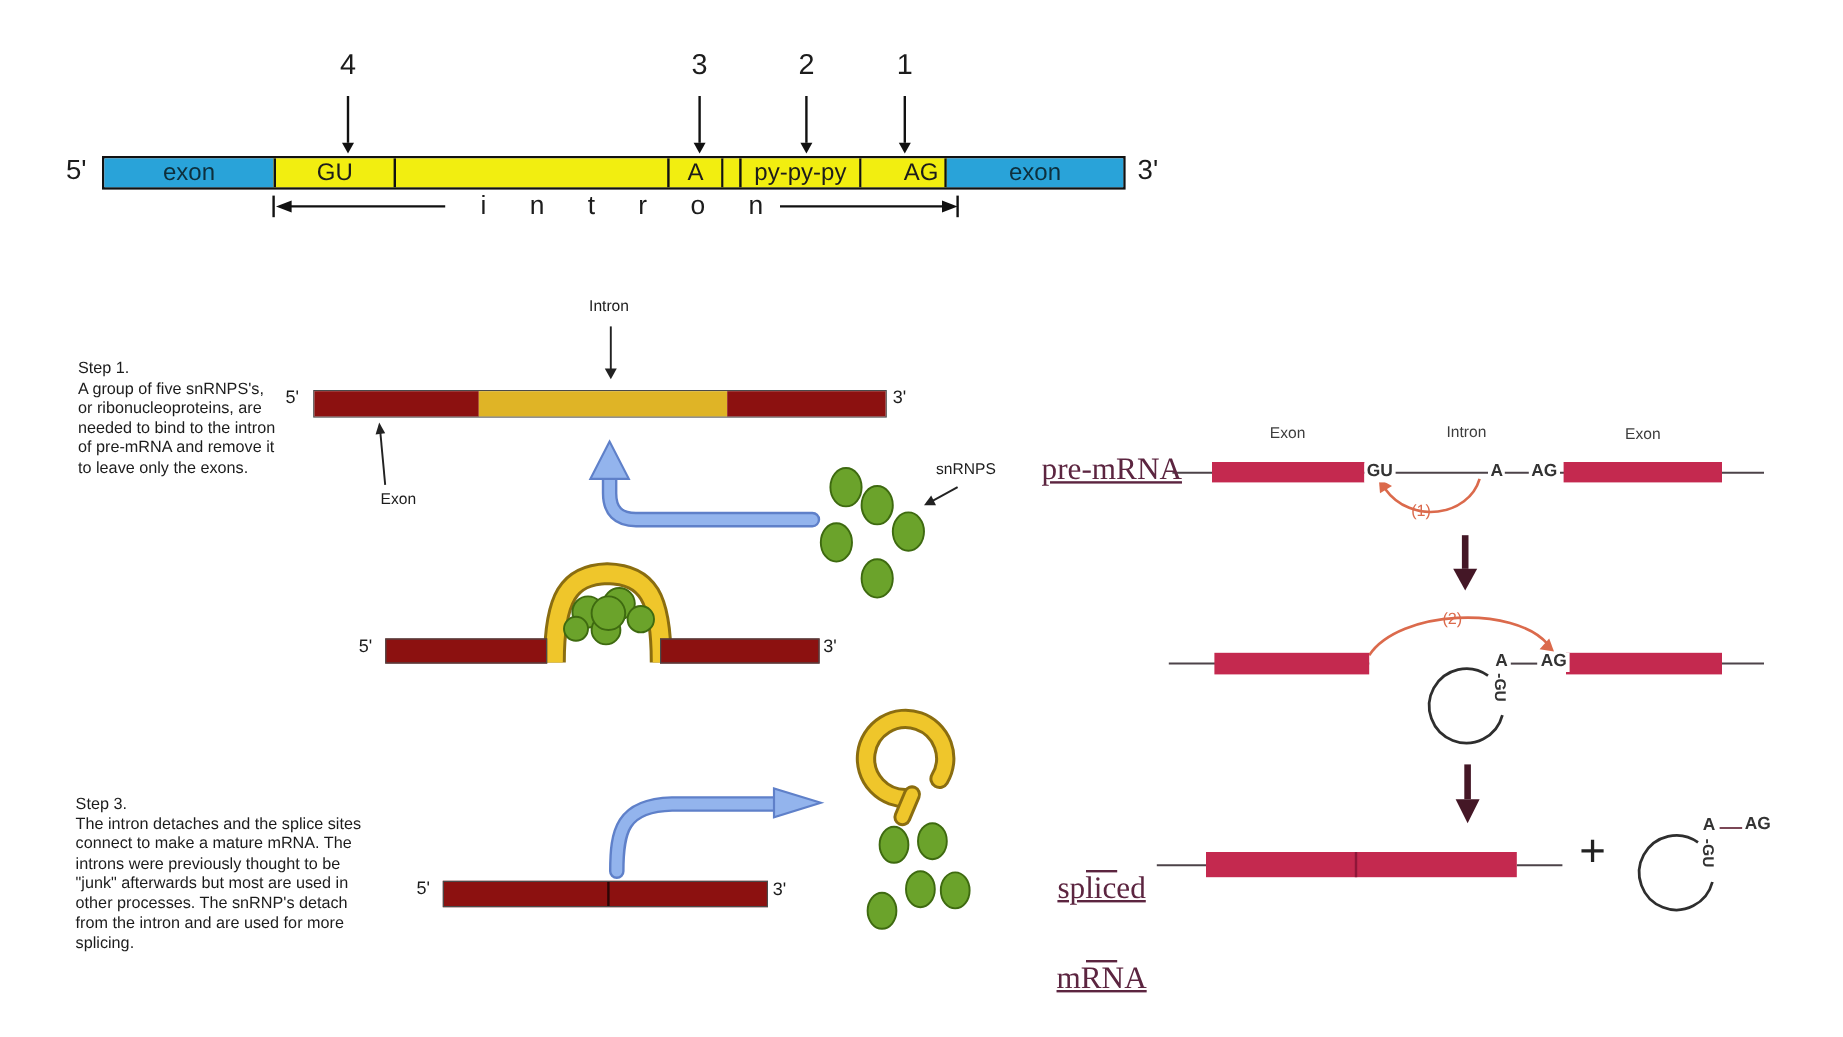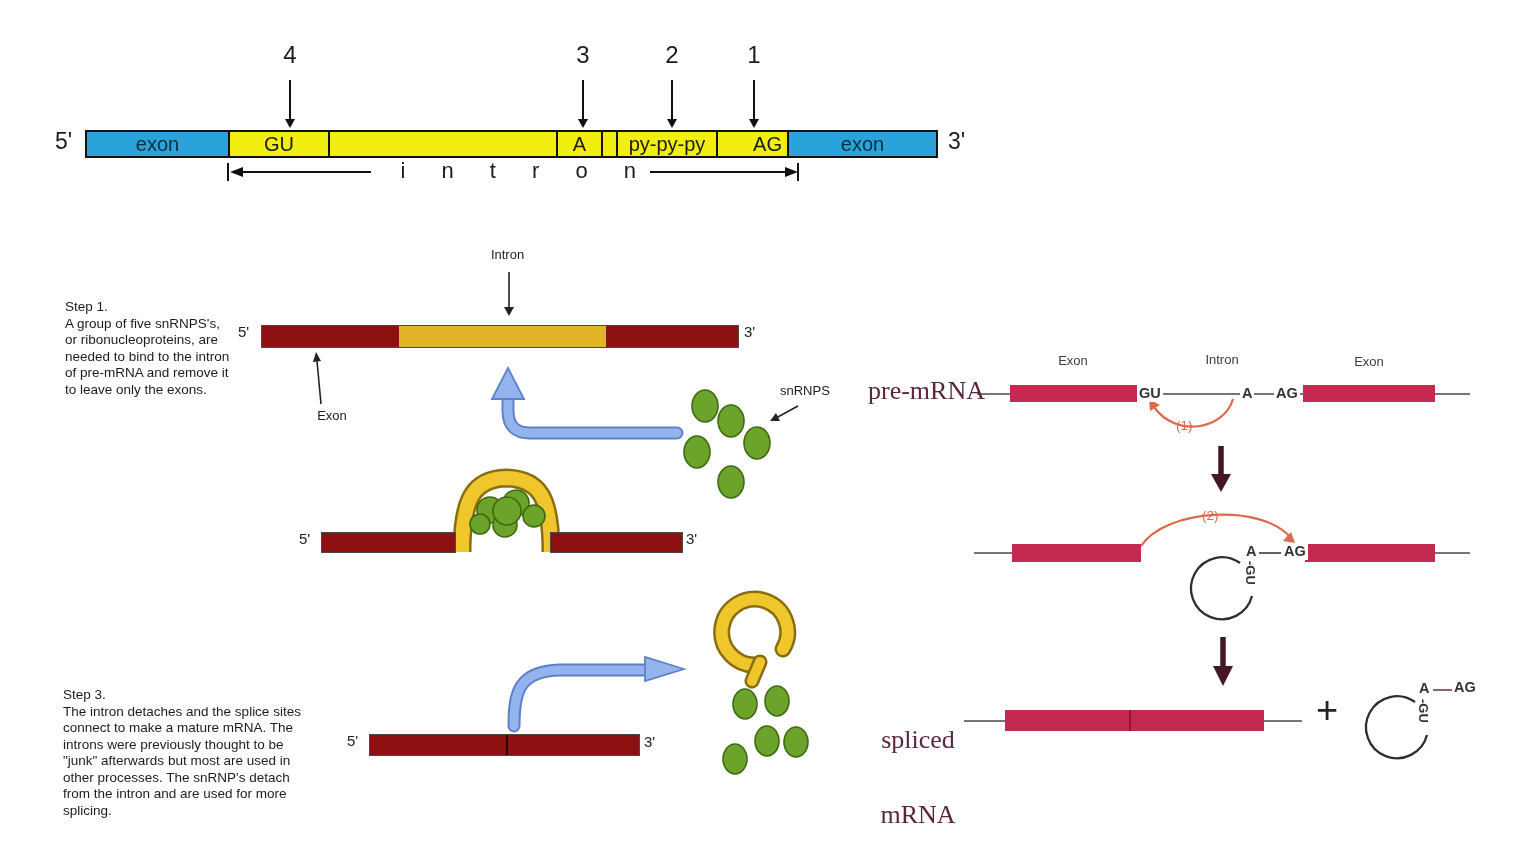--- a/index.html
+++ b/index.html
@@ -1,20 +1,20 @@
 <!DOCTYPE html>
 <html><head>
 <meta charset="utf-8">
 <style>
   html,body{margin:0;padding:0;background:#fff;}
   .canvas{position:relative;width:1536px;height:864px;background:#ffffff;overflow:hidden;
           font-family:"Liberation Sans",sans-serif;color:#1c1c1c;}
   .overlay{position:absolute;left:0;top:0;}
   .lbl{position:absolute;white-space:pre;line-height:1.1;}
-  .serif{font-family:"Liberation Serif",serif;}
+  .serif{font-family:"Liberation Serif",serif;text-decoration:underline;}
   .bar{position:absolute;display:flex;box-sizing:border-box;}
   .seg{display:flex;align-items:center;justify-content:center;box-sizing:border-box;font-size:20px;}
   .steptext{position:absolute;font-size:13.5px;line-height:16.5px;}
   .steptext .body{white-space:pre-line;}
   .whitebg{background:#fff;padding:0 2px;}
   .rot90{transform:rotate(90deg);transform-origin:left top;}
   .seam{position:absolute;top:0;bottom:0;width:2px;}
 </style>
 </head>
 <body>
@@ -157,21 +157,21 @@
   <div class="lbl" style="left:378px;top:159px;width:268px;text-align:right;font-size:22px;letter-spacing:10px;word-spacing:10px;">i n t r o n</div>
 
   <div class="steptext" style="left:65px;top:280px;width:220px;margin-top:19px;">
     <div>Step 1.</div>
     <div class="body">A group of five snRNPS's,
 or ribonucleoproteins, are
 needed to bind to the intron
 of pre-mRNA and remove it
 to leave only the exons.</div>
   </div>
-  <div class="steptext" style="left:63px;top:662px;width:260px;margin-top:25px;">
+  <div class="steptext" style="left:63px;top:662px;width:260px;">
     <div>Step 3.</div>
     <div class="body">The intron detaches and the splice sites
 connect to make a mature mRNA. The
 introns were previously thought to be
 "junk" afterwards but most are used in
 other processes. The snRNP's detach
 from the intron and are used for more
 splicing.</div>
   </div>
 

